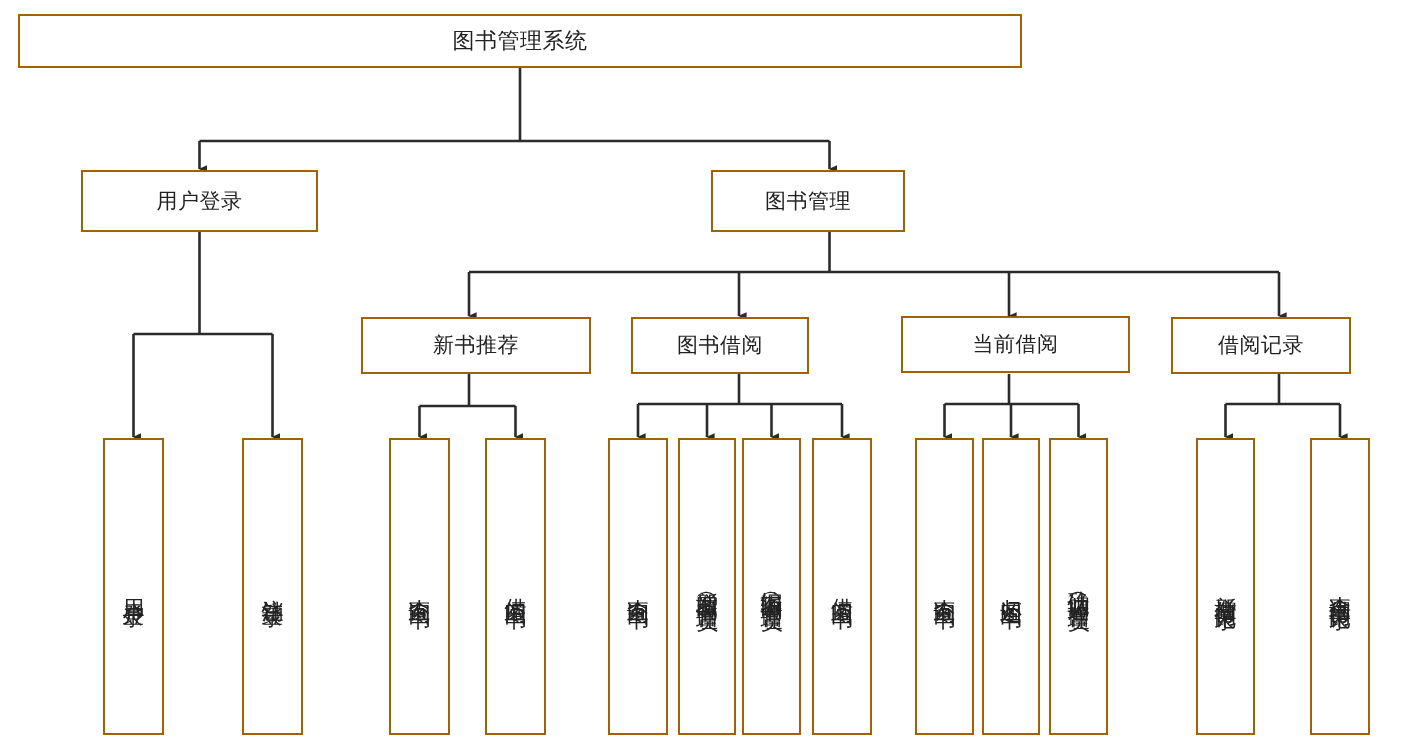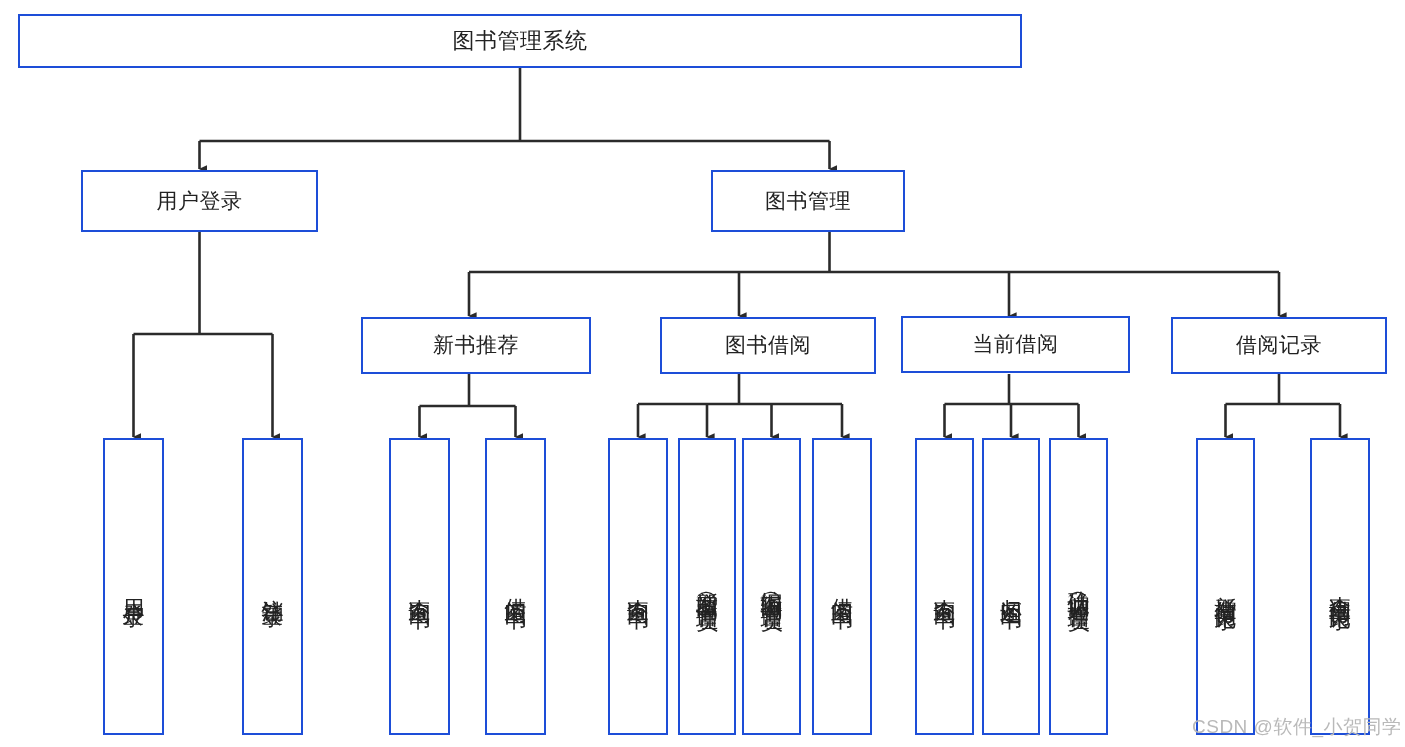--- a/index.html
+++ b/index.html
@@ -21,21 +21,21 @@
     position: absolute;
     left: 0;
     top: 0;
     width: 1405px;
     height: 747px;
   }
   .node-box {
     position: absolute;
     box-sizing: border-box;
     background: #ffffff;
-    border: 2px solid #1d4ed8;
+    border: 2px solid #a16207;
     display: flex;
     align-items: center;
     justify-content: center;
     overflow: hidden;
     font-family: Liberation Serif, serif;
   }
   .node-label {
     color: #222222;
     font-size: 21px;
     line-height: 1.05;
@@ -117,27 +117,27 @@
       </div>
       <div class="node-box" style="left: 81px; top: 170px; width: 237px; height: 62px;">
         <span class="node-label">用户登录</span>
       </div>
       <div class="node-box" style="left: 711px; top: 170px; width: 194px; height: 62px;">
         <span class="node-label">图书管理</span>
       </div>
       <div class="node-box" style="left: 361px; top: 317px; width: 230px; height: 57px;">
         <span class="node-label">新书推荐</span>
       </div>
-      <div class="node-box" style="left: 660px; top: 317px; width: 216px; height: 57px;">
+      <div class="node-box" style="left: 631px; top: 317px; width: 178px; height: 57px;">
         <span class="node-label">图书借阅</span>
       </div>
       <div class="node-box" style="left: 901px; top: 316px; width: 229px; height: 57px;">
         <span class="node-label">当前借阅</span>
       </div>
-      <div class="node-box" style="left: 1171px; top: 317px; width: 216px; height: 57px;">
+      <div class="node-box" style="left: 1171px; top: 317px; width: 180px; height: 57px;">
         <span class="node-label">借阅记录</span>
       </div>
       <div class="node-box vertical" style="left: 103px; top: 438px; width: 61px; height: 297px;">
         <span class="node-label">用户登录</span>
       </div>
       <div class="node-box vertical" style="left: 242px; top: 438px; width: 61px; height: 297px;">
         <span class="node-label">注销登录</span>
       </div>
       <div class="node-box vertical" style="left: 389px; top: 438px; width: 61px; height: 297px;">
         <span class="node-label">查询图书</span>
@@ -167,15 +167,14 @@
         <span class="node-label">确认归还（管理员）</span>
       </div>
       <div class="node-box vertical" style="left: 1196px; top: 438px; width: 59px; height: 297px;">
         <span class="node-label">新增借阅记录</span>
       </div>
       <div class="node-box vertical" style="left: 1310px; top: 438px; width: 60px; height: 297px;">
         <span class="node-label">查询借阅记录</span>
       </div>
     </div>
 
-  <div class="watermark" style="left: 1192px; top: 714px; color: rgb(185, 185, 185);">CSDN @软件_小贺同学</div>
 
 </div>
 
 </body></html>

